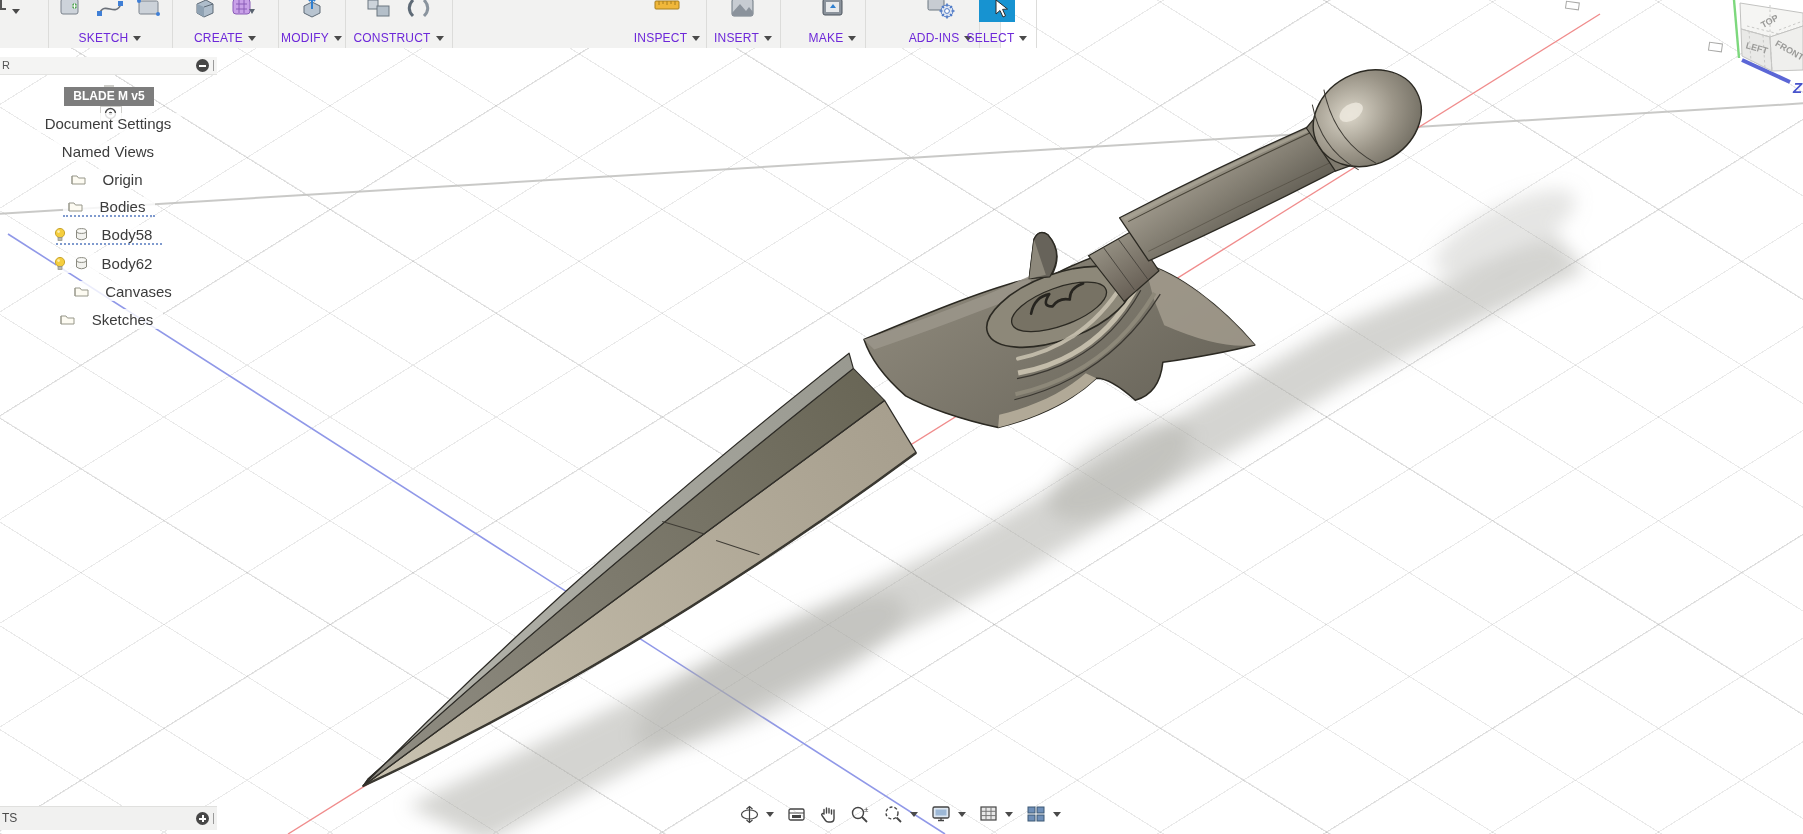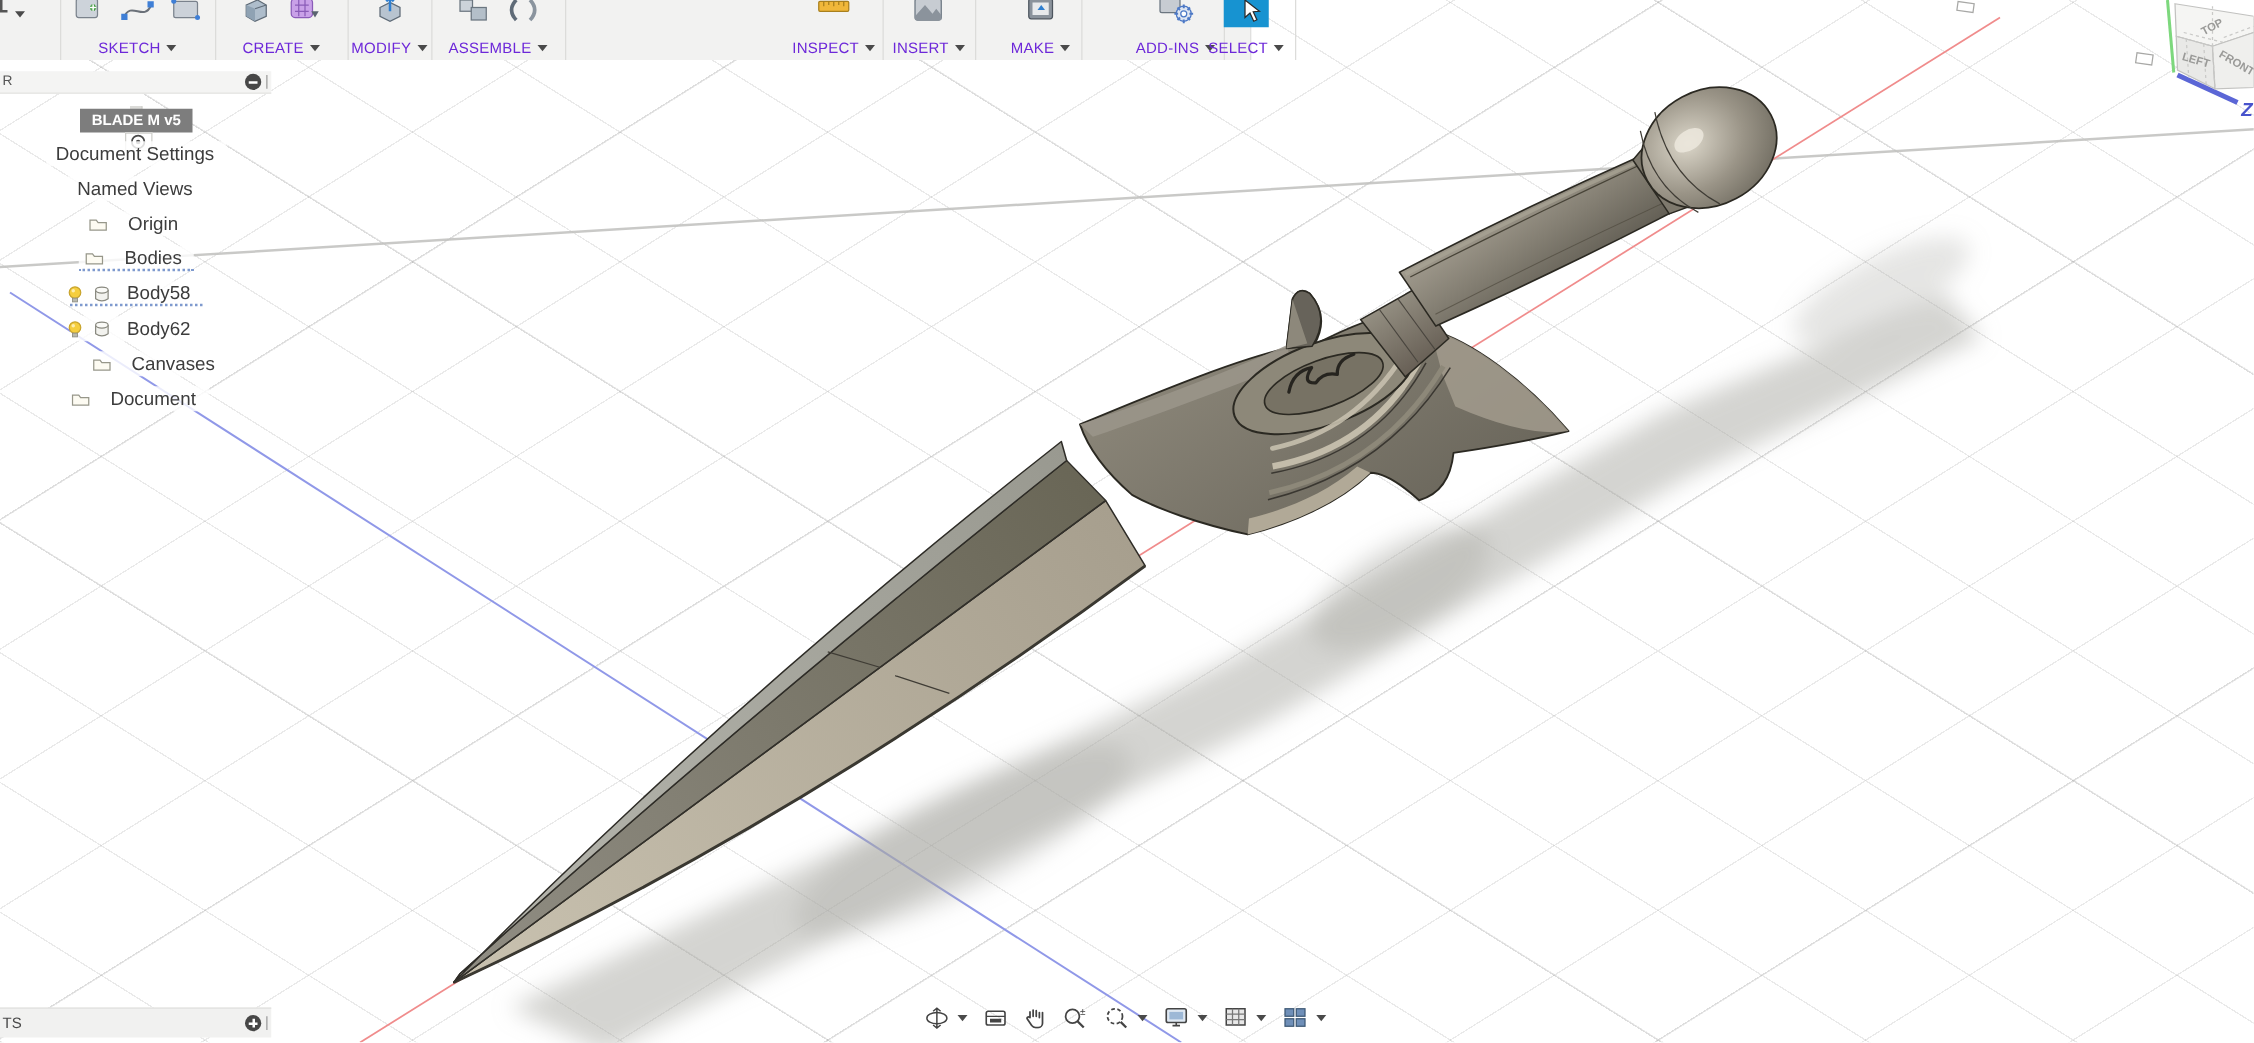--- a/index.html
+++ b/index.html
@@ -258,21 +258,21 @@
       <svg width="28" height="26">
         <rect x="3" y="4" width="10" height="9" fill="#ccd3da" stroke="#6b7680"></rect>
         <rect x="12" y="10" width="12" height="10" fill="#b4bfc9" stroke="#6b7680"></rect>
       </svg>
       <svg width="28" height="26">
         <path d="M8 4 C3 9 3 15 8 20" fill="none" stroke="#5f6b77" stroke-width="3"></path>
         <path d="M19 4 C24 9 24 15 19 20" fill="none" stroke="#8a949e" stroke-width="3"></path>
       </svg>
     </div>
     <div class="tb-label">
-      <span>ASSEMBLE</span><i class="caret"></i>
+      <span>CONSTRUCT</span><i class="caret"></i>
     </div>
   </div>
 
 
   <div class="tb-group" style="left:628px;width:78px;">
     <div class="tb-icons">
       <svg width="30" height="26">
         <rect x="3" y="5" width="24" height="8" rx="1" fill="#f0b73a" stroke="#a87f1d"></rect>
         <path d="M7 5 v4 M11 5 v3 M15 5 v4 M19 5 v3 M23 5 v4" stroke="#a87f1d" stroke-width="1"></path>
       </svg>
@@ -386,21 +386,21 @@
       <span class="icon-cell" style="width:18px;">
         <svg width="15" height="12">
               <path d="M1 3 L6 3 L7.5 5 L14 5 L14 11 L1 11 Z M1 3 L1 11" fill="#fdfbf2" stroke="#97978a" stroke-width="1"></path>
             </svg>
       </span>
       <span class="b-label" style="margin-left:15px;">Bodies</span>
     </span>
   </div>
 
   <div class="b-row">
-    <span class="b-strip dotted-sel" style="padding-left:0;align-items:flex-end;">
+    <span class="b-strip dotted-sel" style="padding-left:0;">
       <span class="icon-cell" style="width:12px;margin-left:-2px;">
         <svg width="12" height="15">
               <circle cx="6" cy="6" r="4.6" fill="#f5ce3e" stroke="#c9a52e"></circle>
           <rect x="4" y="10.5" width="4" height="3" fill="#b9b9ae" stroke="#8e8e84" stroke-width=".7"></rect>
           <circle cx="4.6" cy="4.6" r="1.4" fill="#fceeb0"></circle>
             </svg>
       </span>
       <span class="icon-cell" style="width:20px;margin-left:6px;">
         <svg width="15" height="15">
               <path d="M2.5 4 L2.5 11 Q7.5 14.5 12.5 11 L12.5 4" fill="#f2f2ee" stroke="#8a8a80"></path>
@@ -441,21 +441,21 @@
     </span>
   </div>
 
   <div class="b-row">
     <span class="b-strip" style="padding-left:4px;">
       <span class="icon-cell" style="width:18px;">
         <svg width="15" height="12">
               <path d="M1 3 L6 3 L7.5 5 L14 5 L14 11 L1 11 Z M1 3 L1 11" fill="#fdfbf2" stroke="#97978a" stroke-width="1"></path>
             </svg>
       </span>
-      <span class="b-label" style="margin-left:15px;">Document</span>
+      <span class="b-label" style="margin-left:15px;">Sketches</span>
     </span>
   </div>
 </div>
 
 <div id="comments-bar">
   <span class="hdr-label">TS</span>
   <span class="circle-btn" style="left:196px;top:5px;">
         <span class="bar"></span>
         <span class="bar v"></span>
       </span>

